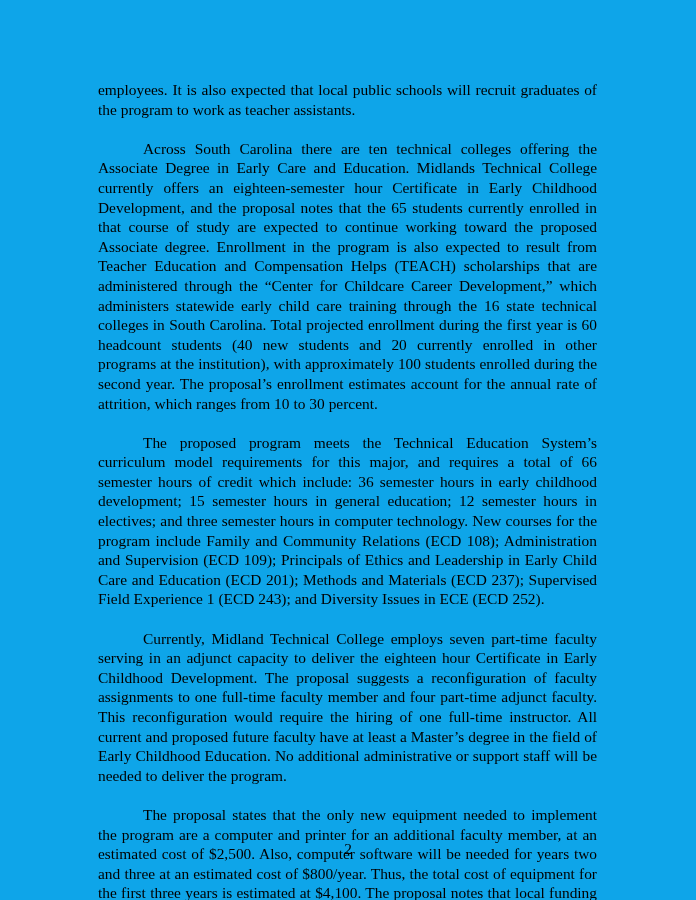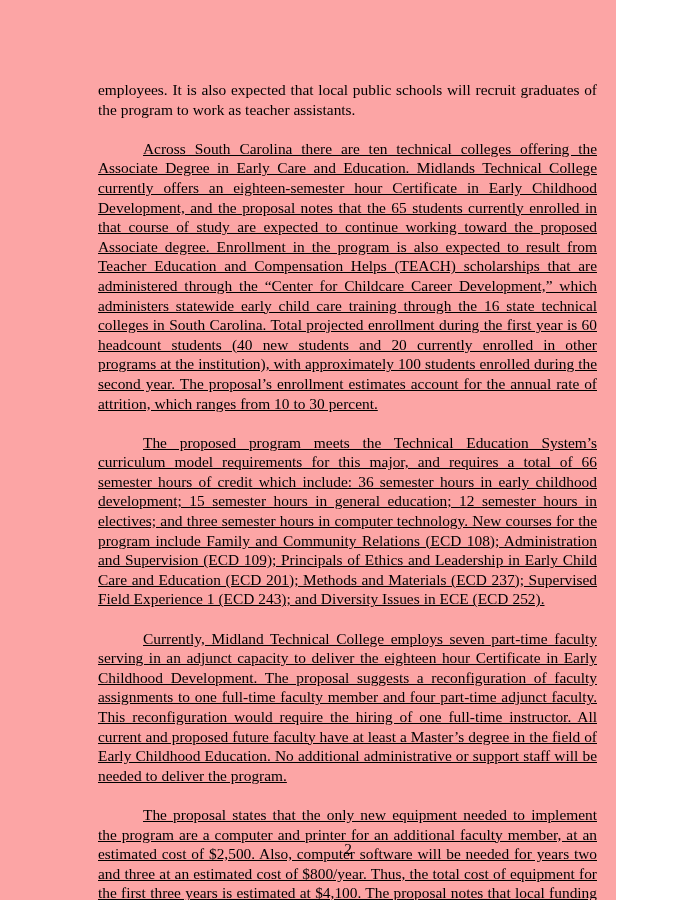--- a/index.html
+++ b/index.html
@@ -12,42 +12,41 @@
     height: 900px;
     position: relative;
     font-family: "Liberation Serif", "DejaVu Serif", serif;
     color: #000000;
     overflow: hidden;
   }
   .page {
     position: absolute;
     left: 0;
     top: 0;
-    width: 616px;
+    width: 696px;
     height: 900px;
-    background: #fca5a5;
+    background: #0ea5e9;
   }
   .text-column {
     position: absolute;
     left: 98px;
     top: 80px;
     width: 499px;
   }
   .para {
     font-size: 15.4px;
     line-height: 19.6px;
     text-align: justify;
     text-justify: inter-word;
     margin: 0 0 19.6px 0;
     hyphens: none;
     word-spacing: 0.1px;
   }
   .para.indented {
     text-indent: 45px;
-    text-decoration: underline;
   }
   .para.last {
     margin-bottom: 0;
   }
   .page-number {
     position: absolute;
     left: 0;
     top: 839px;
     width: 696px;
     text-align: center;

